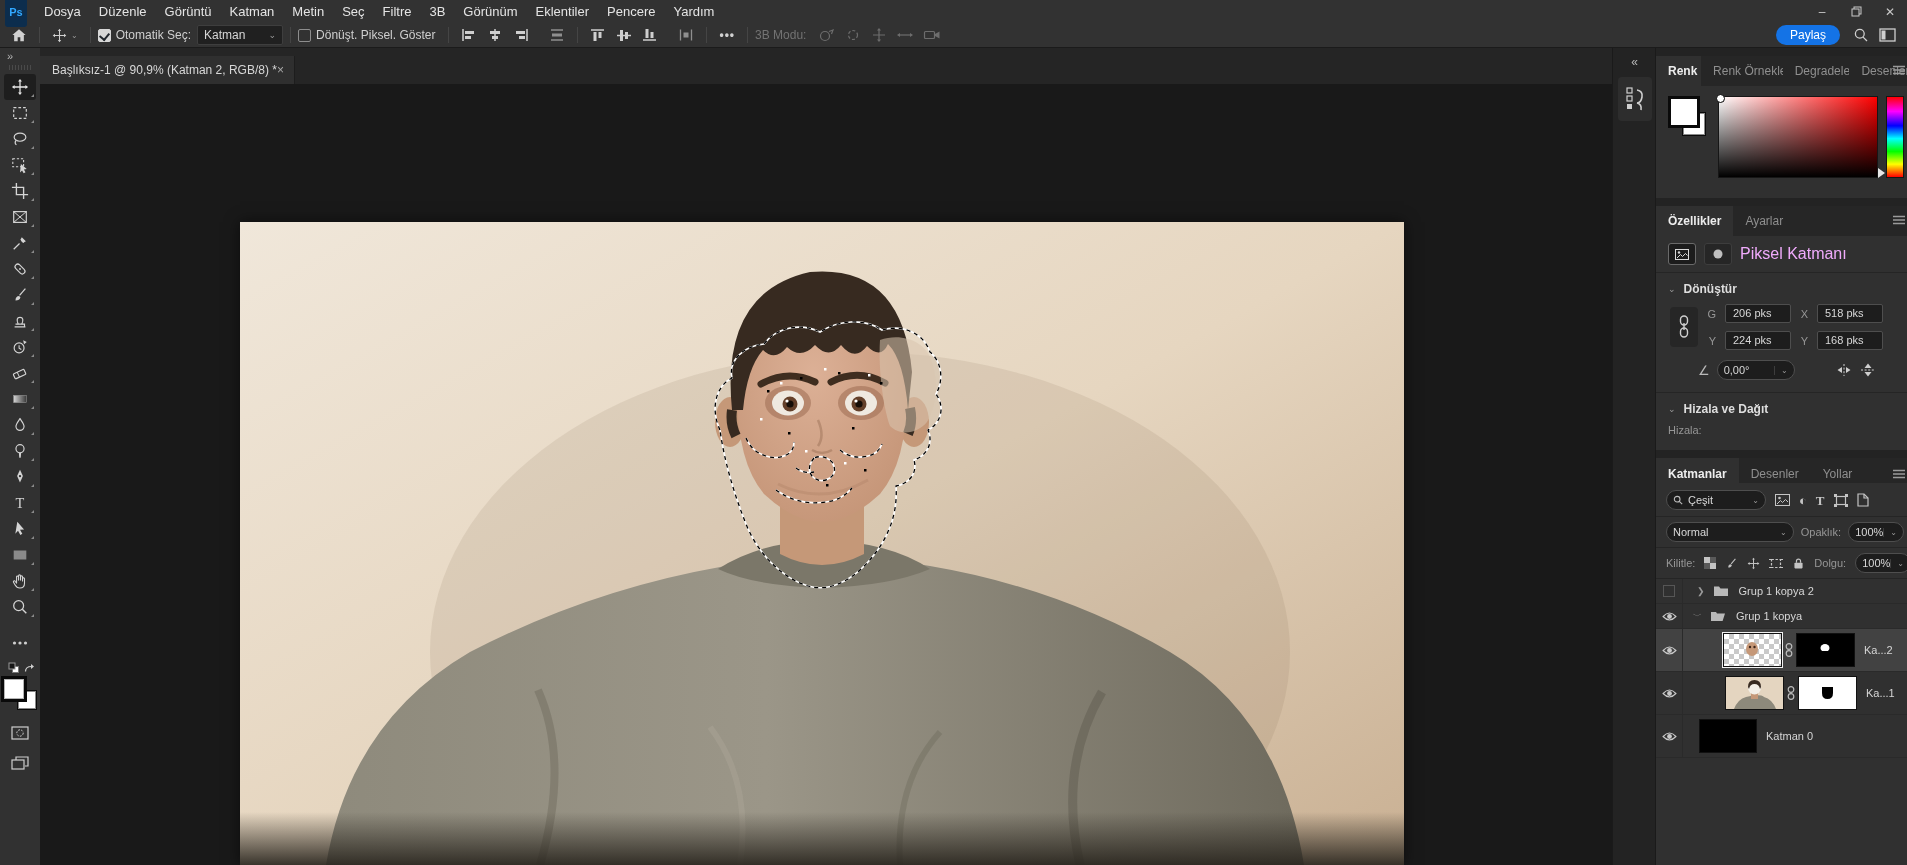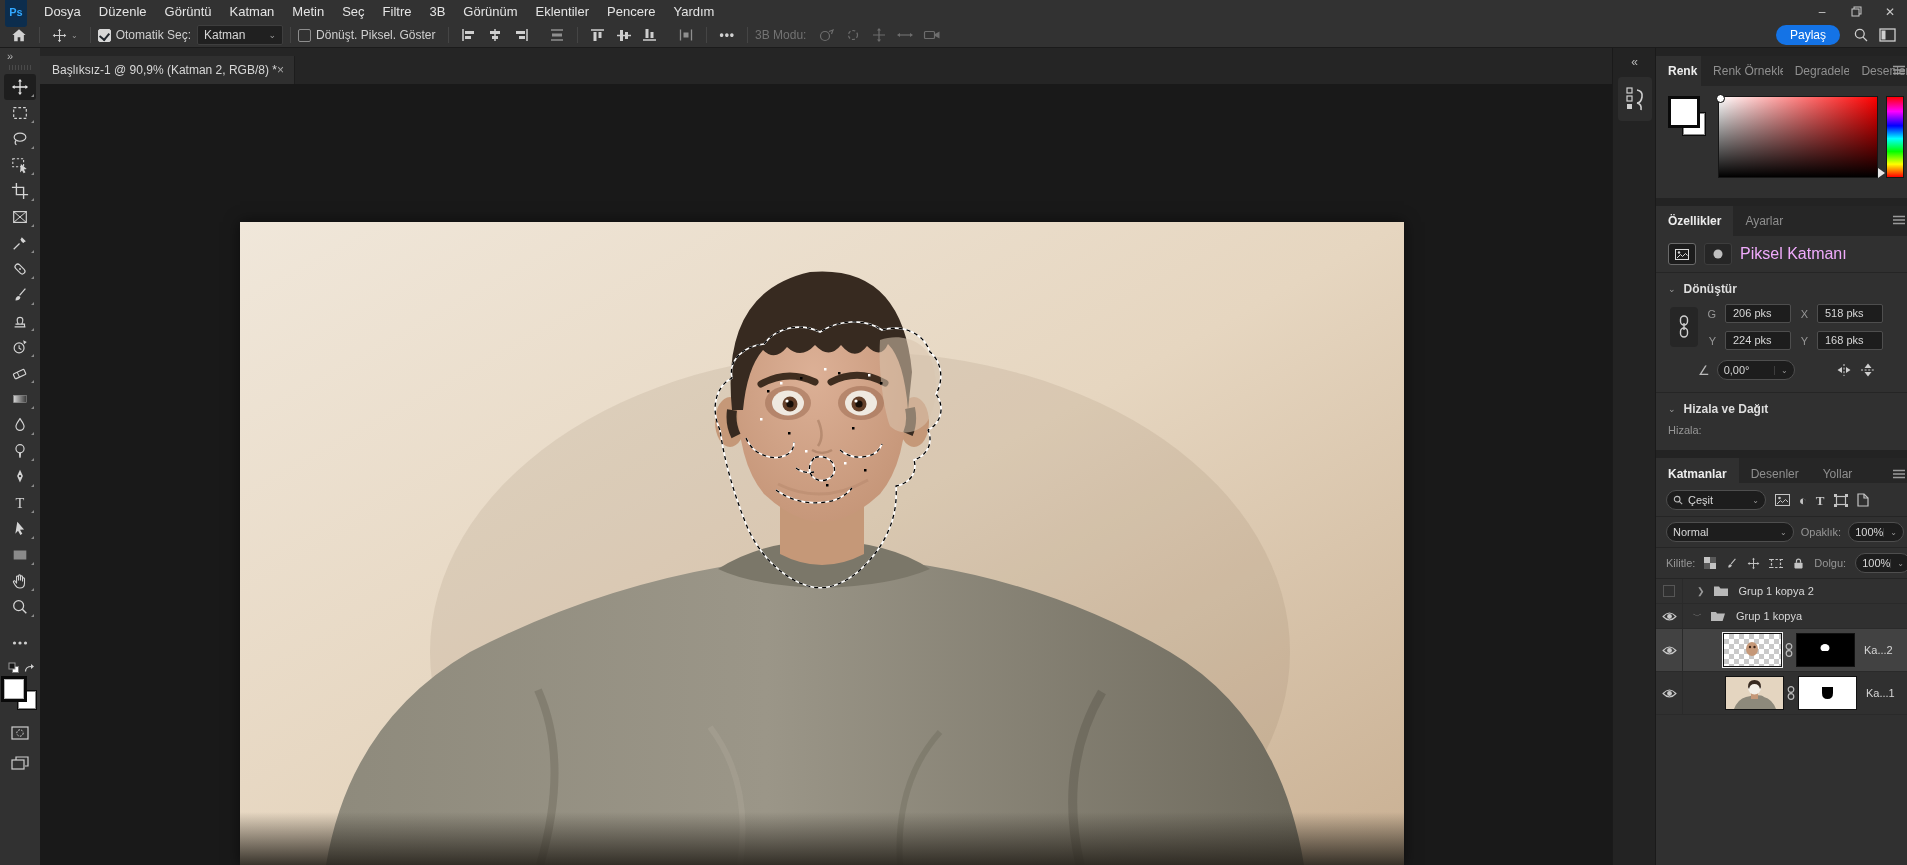--- a/index.html
+++ b/index.html
@@ -830,14 +830,24 @@
           <circle cx="4" cy="11.5" r="2.8" fill="none" stroke="#bdbdbd" stroke-width="1.2"></circle>
         </svg>
       <div class="thumb" style="background:#fff">
         <svg width="57" height="32" viewBox="0 0 57 32">
             <path d="M23 10h11v6q0 6-5.5 6T23 16z" fill="#000"></path>
           </svg>
       </div>
       <span class="lname">Ka...1</span>
     </div>
 
+    <div class="lrow" style="height:42px">
+      <div class="eyebox">
+          <svg width="15" height="11" viewBox="0 0 16 12">
+            <path d="M1 6Q8-1.5 15 6 8 13.5 1 6z" fill="none" stroke="#c9c9c9" stroke-width="1.2"></path>
+            <circle cx="8" cy="6" r="2.6" fill="#c9c9c9"></circle>
+          </svg>
+        </div>
+      <div class="thumb" style="margin-left:16px;width:56px;background:#000"></div>
+      <span class="lname">Katman 0</span>
+    </div>
   </div>
 </div>
 
 </body></html>

